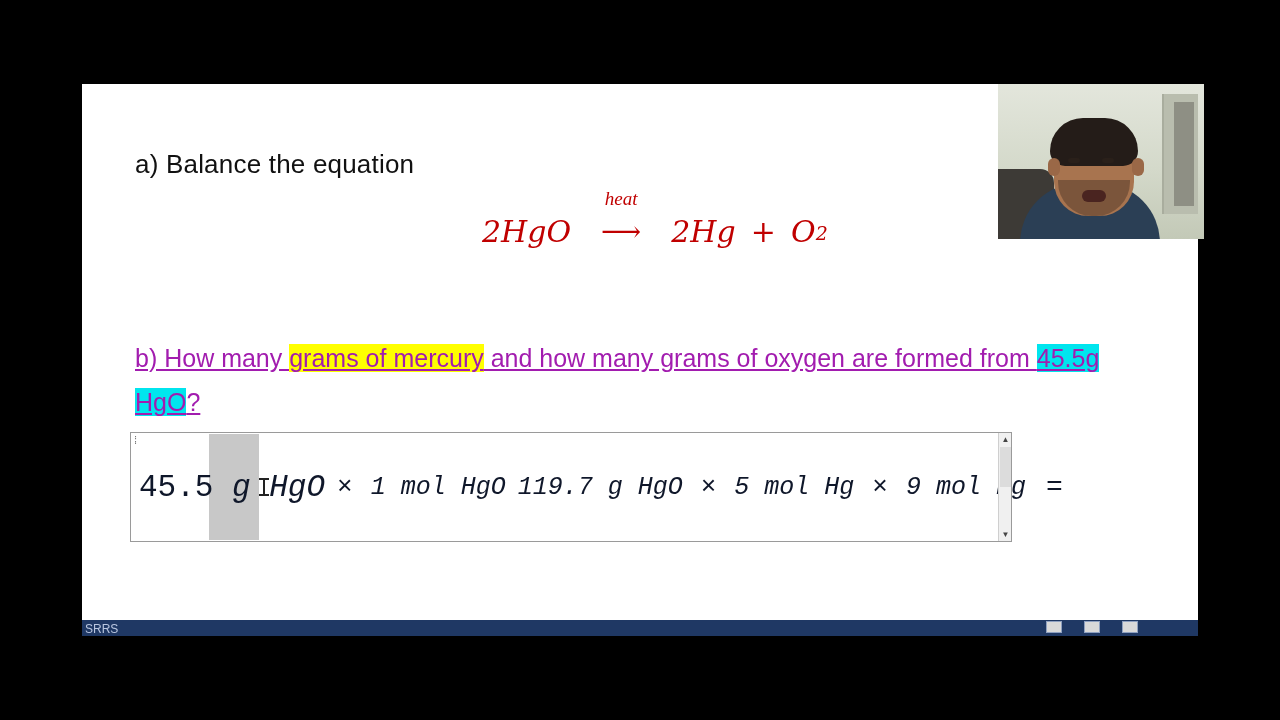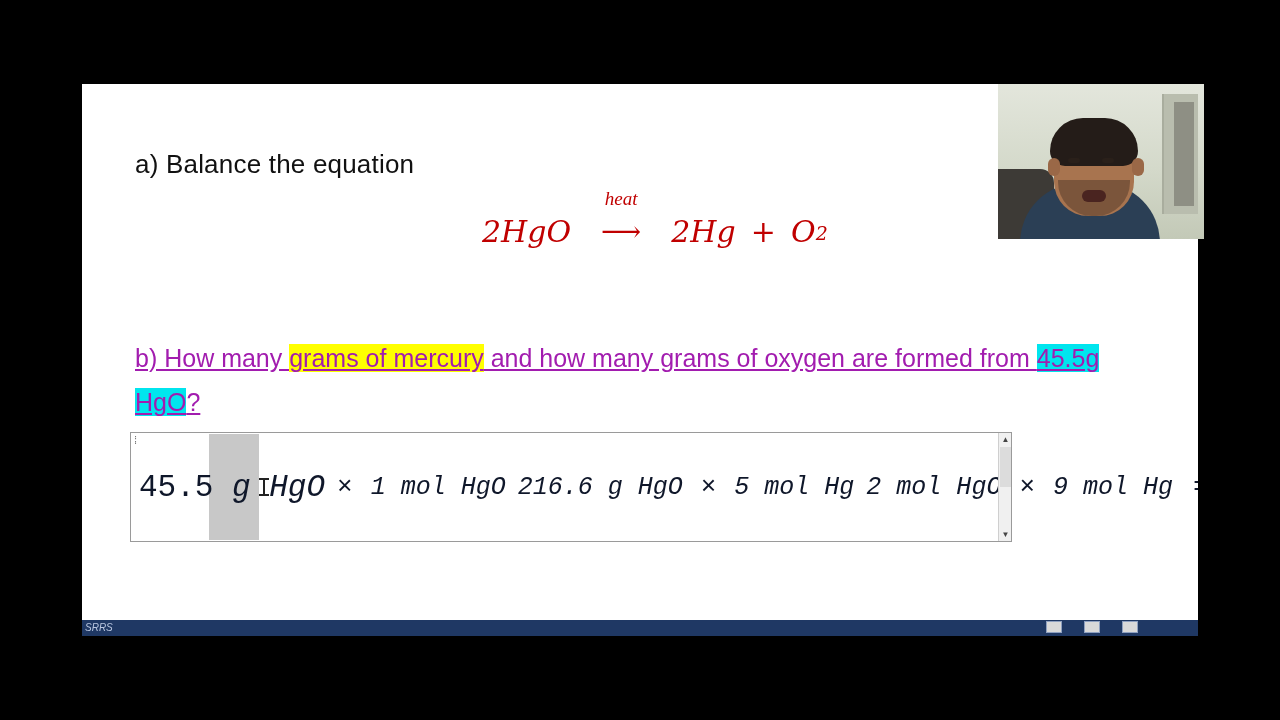--- a/index.html
+++ b/index.html
@@ -211,23 +211,22 @@
     left: 82px;
     top: 620px;
     width: 1116px;
     height: 16px;
     background: #1f3864;
   }
   #bottombar .bb-left {
     position: absolute;
     left: 3px;
     top: 2px;
-    font-size: 10px;
+    font-size: 12px;
     color: #b9c6e0;
-    font-style: italic;
   }
   #bottombar .bb-icons {
     position: absolute;
     right: 60px;
     top: 1px;
     display: flex;
     gap: 22px;
   }
   #bottombar .bb-icon {
     width: 16px;
@@ -412,29 +411,28 @@
         <span class="da-lead">
           <span>45.5</span>
           <span class="units">g HgO</span>
         </span>
 
         <span class="da-times">×</span>
 
         <span class="frac">
           <span class="num">1 mol HgO</span>
           <span class="bar"></span>
-          <span class="den">216.6 g HgO</span>
+          <span class="den">119.7 g HgO</span>
         </span>
 
         <span class="da-times">×</span>
 
         <span class="frac">
           <span class="num">5 mol Hg</span>
           <span class="bar"></span>
-          <span class="den">2 mol HgO</span>
         </span>
 
         <span class="da-times">×</span>
 
         <span class="frac">
           <span class="bar"></span>
           <span class="den">9 mol Hg</span>
         </span>
 
         <span class="da-equals">=</span>

